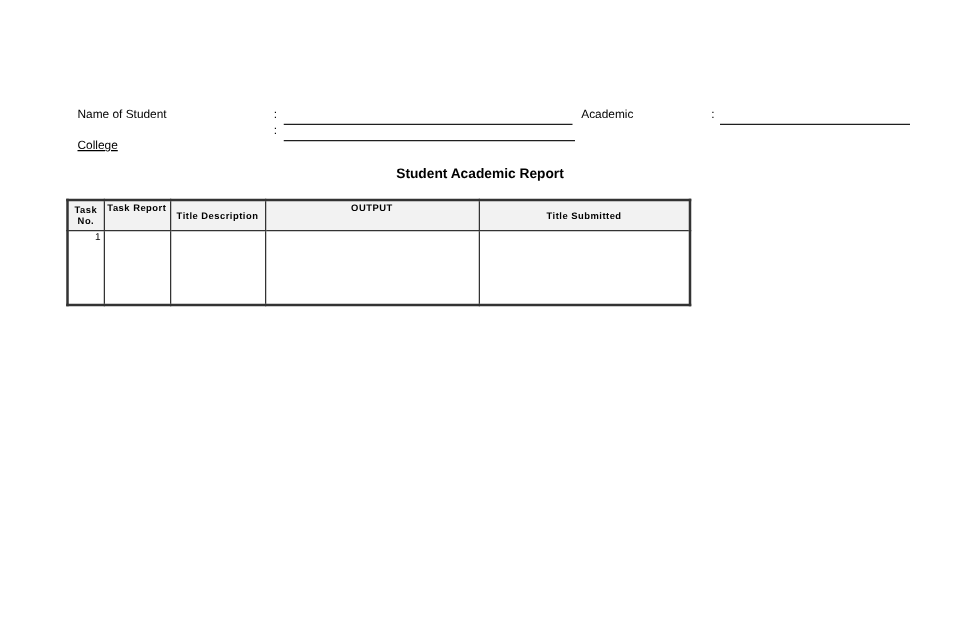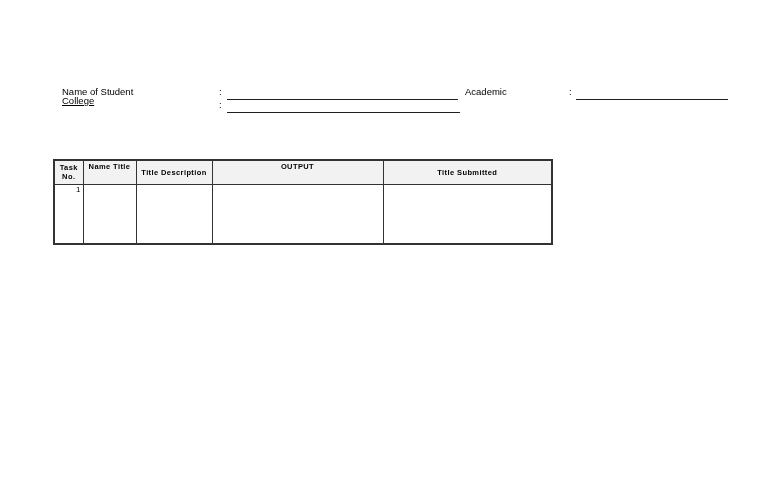--- a/index.html
+++ b/index.html
@@ -88,38 +88,39 @@
 <div id="page">
 
   <span class="lbl" style="left:62px; top:86px;">Name of Student</span>
   <span class="lbl" style="left:219px; top:86px;">:</span>
   <div class="fill-line" style="left:227px; top:88px; width:231px;"></div>
 
   <span class="lbl" style="left:465px; top:86px;">Academic</span>
   <span class="lbl" style="left:569px; top:86px;">:</span>
   <div class="fill-line" style="left:576px; top:88px; width:152px;"></div>
 
-  <span class="lbl" style="left:62px; top:95px;text-decoration:underline;">College</span>
+  <span class="lbl" style="left:62px; top:111px;text-decoration:underline;">College</span>
   <span class="lbl" style="left:219px; top:99px;">:</span>
   <div class="fill-line" style="left:227px; top:101px; width:233px;"></div>
 
+  <div class="report-title">Student Academic Report</div>
 
   <div class="tbl-wrap">
     <table class="report">
       <colgroup>
         <col style="width:29px">
         <col style="width:53px">
         <col style="width:76px">
         <col style="width:171px">
         <col style="width:169px">
       </colgroup>
       <thead>
         <tr>
           <th class="v-mid">Task No.</th>
-          <th class="v-top">Name Title</th>
+          <th class="v-top">Task Report</th>
           <th class="v-mid">Title Description</th>
           <th class="v-top">OUTPUT</th>
           <th class="v-mid">Title Submitted</th>
         </tr>
       </thead>
       <tbody>
         <tr>
           <td class="cell-task-no">1</td>
           <td></td>
           <td></td>

